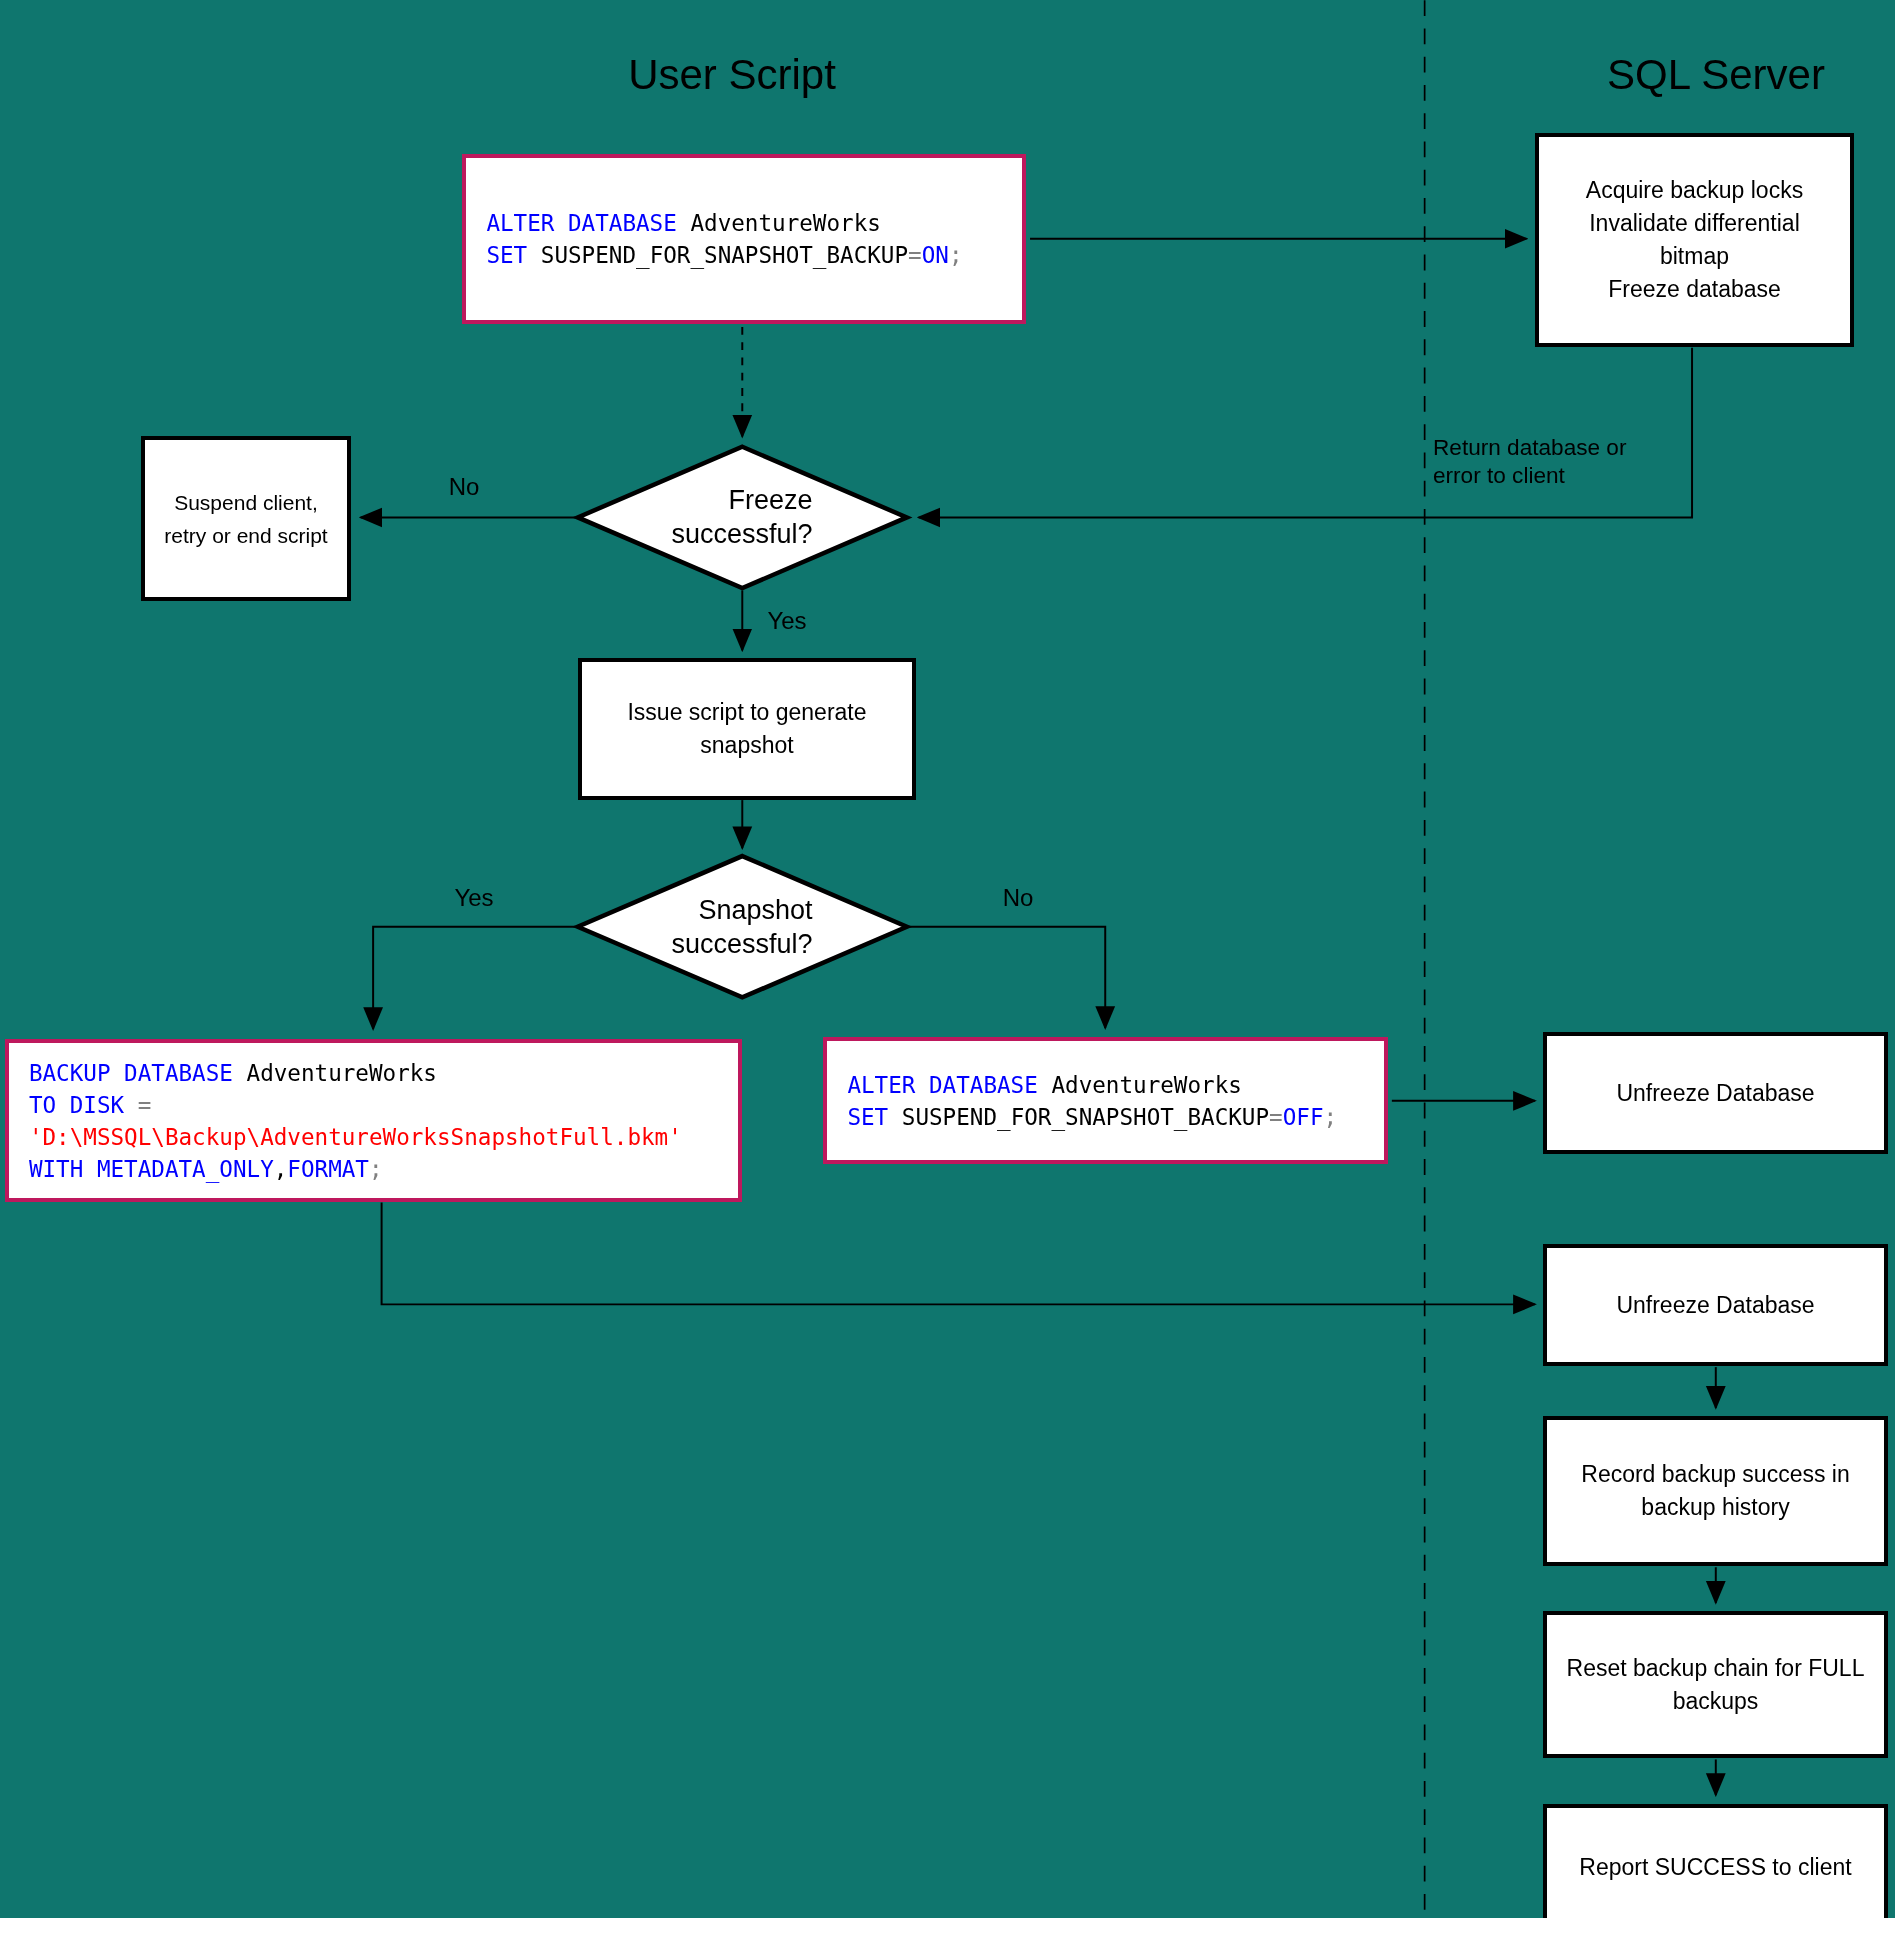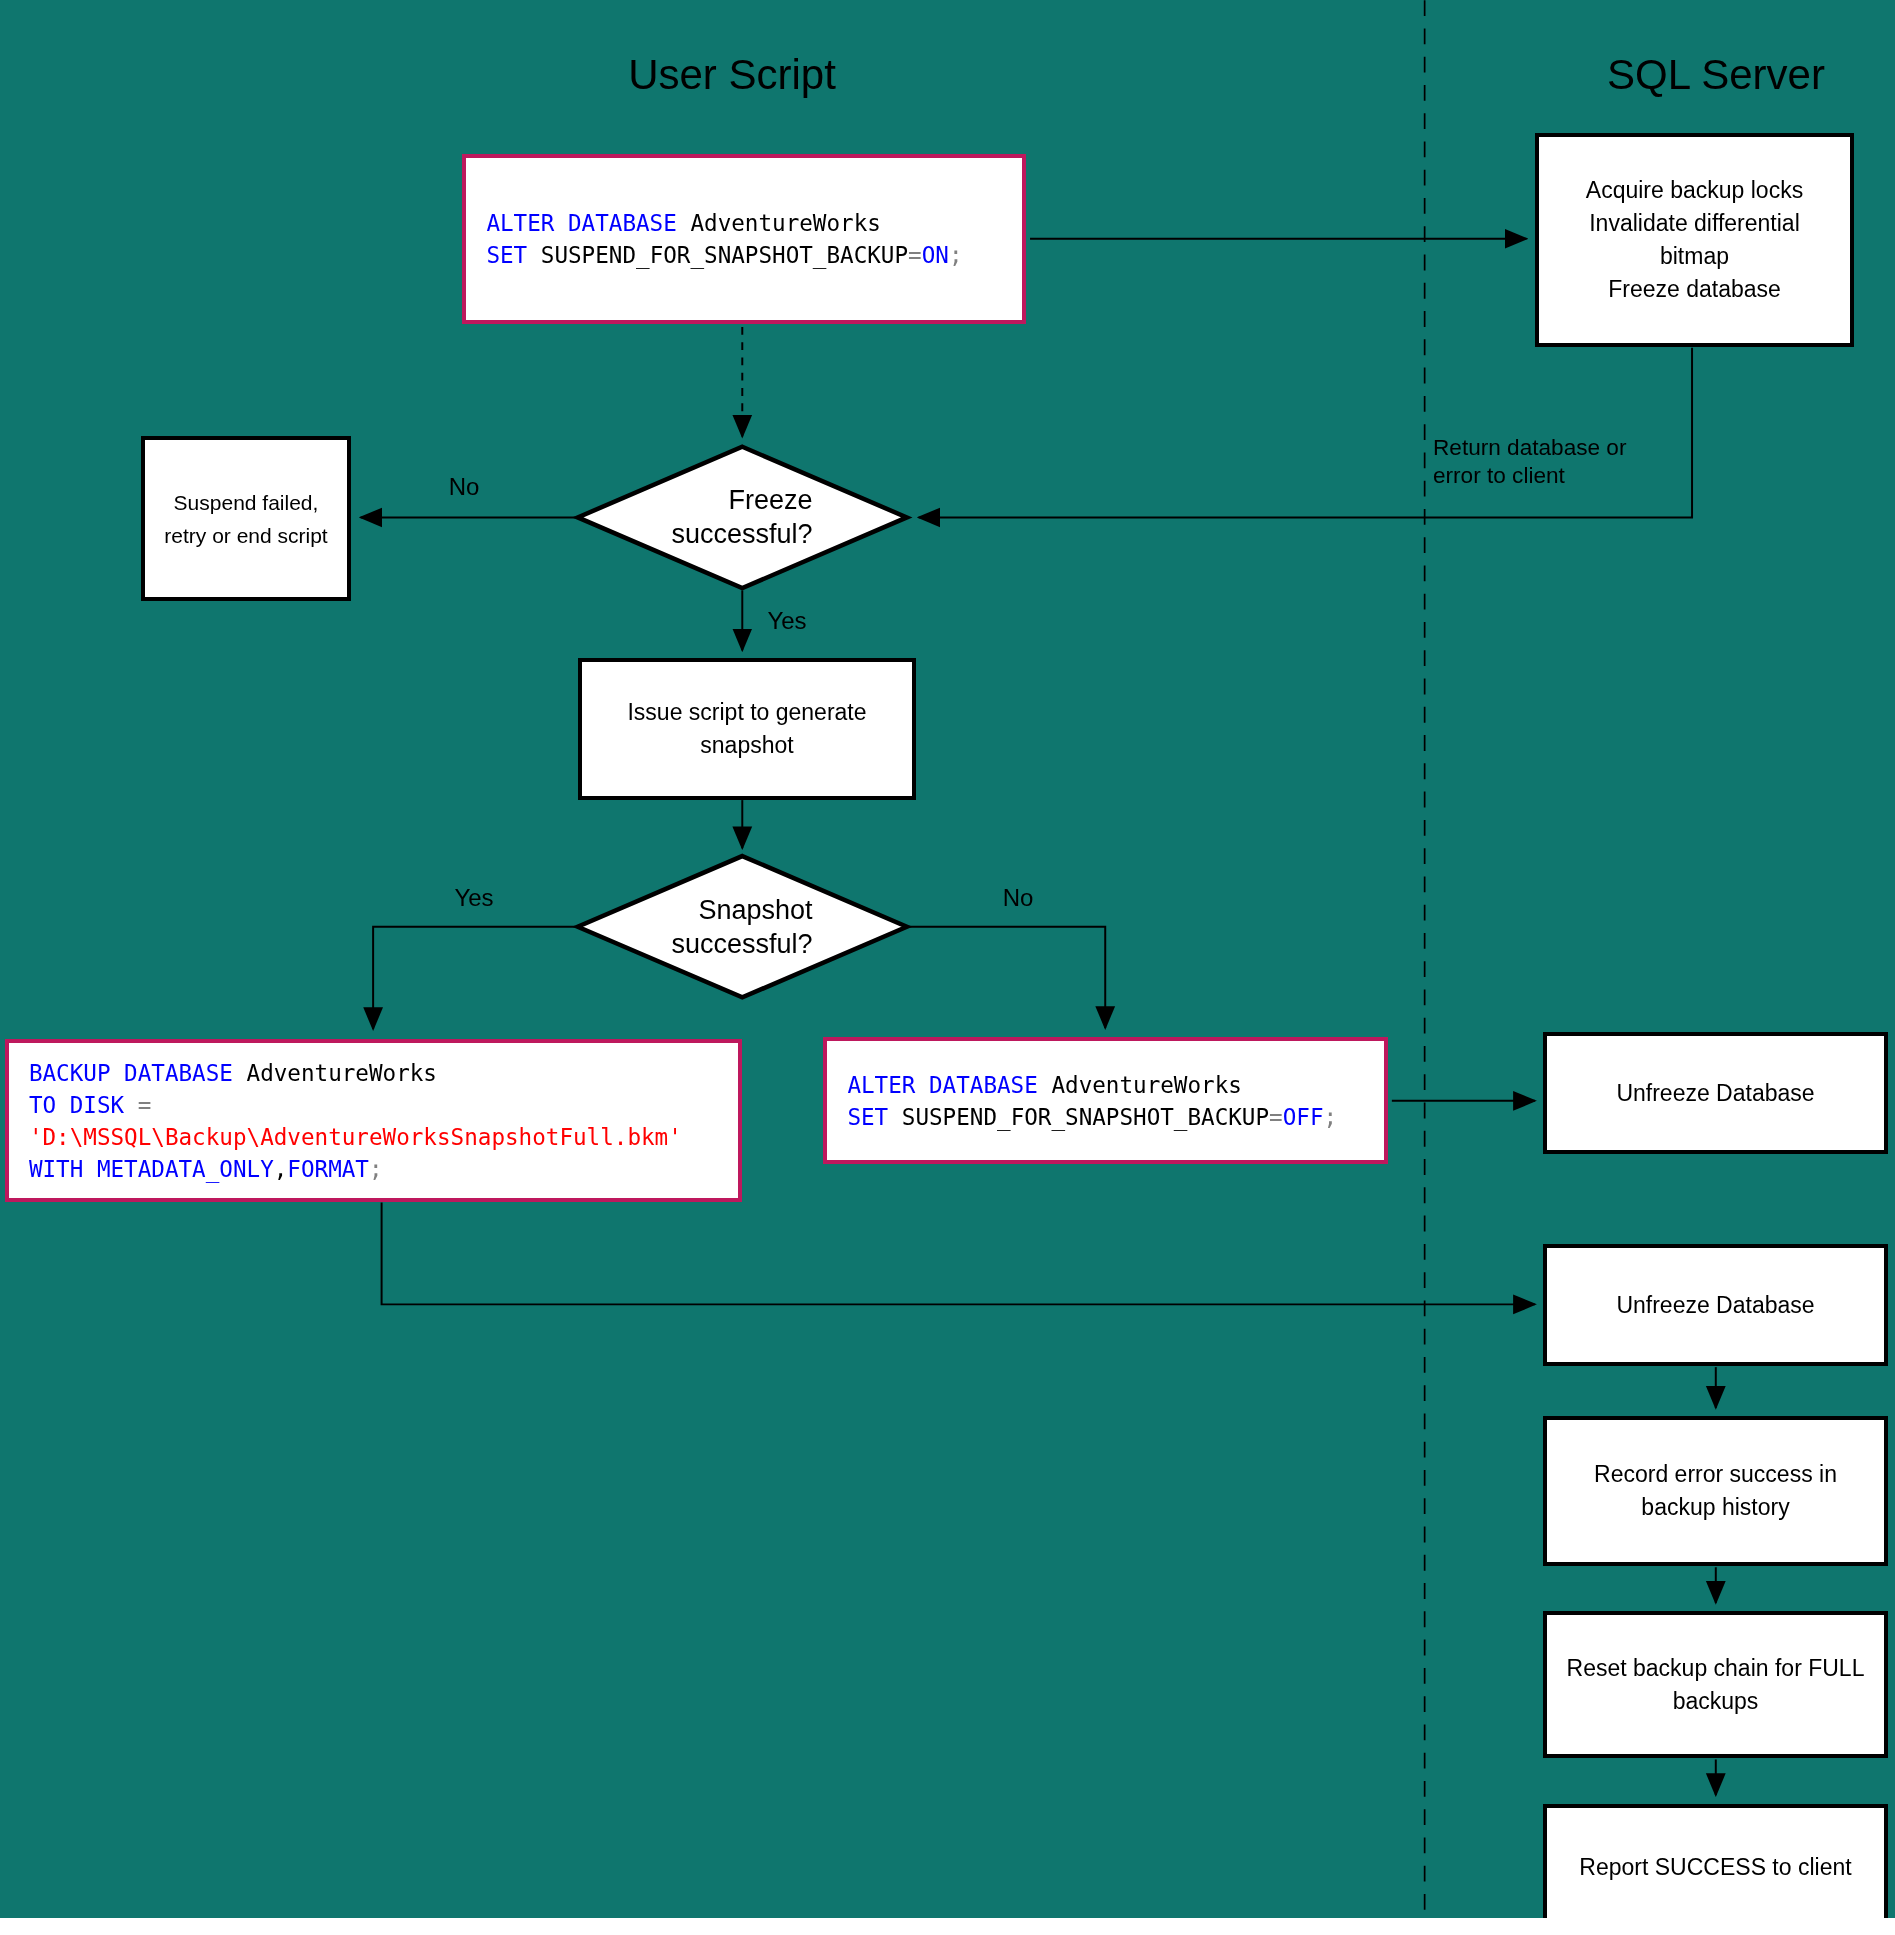--- a/index.html
+++ b/index.html
@@ -81,39 +81,39 @@
   <div class="code-box" style="left:823px; top:1037px; width:565px; height:127px;"><div><span style="color: rgb(0, 0, 255);">ALTER DATABASE</span><span style="color: rgb(0, 0, 0);"> AdventureWorks</span></div><div><span style="color: rgb(0, 0, 255);">SET</span><span style="color: rgb(0, 0, 0);"> SUSPEND_FOR_SNAPSHOT_BACKUP</span><span style="color: rgb(128, 128, 128);">=</span><span style="color: rgb(0, 0, 255);">OFF</span><span style="color: rgb(128, 128, 128);">;</span></div></div>
 
   <div class="box" style="left:1535px; top:133px; width:319px; height:214px;">
     <div>Acquire backup locks</div>
     <div>Invalidate differential</div>
     <div>bitmap</div>
     <div>Freeze database</div>
   </div>
 
   <div class="box small-text" style="left:141px; top:436px; width:210px; height:165px;">
-    <div>Suspend failed,</div>
+    <div>Suspend client,</div>
     <div>retry or end script</div>
   </div>
 
   <div class="box" style="left:578px; top:658px; width:338px; height:142px;">
     <div>Issue script to generate</div>
     <div>snapshot</div>
   </div>
 
   <div class="box" style="left:1543px; top:1032px; width:345px; height:122px;">
     <div>Unfreeze Database</div>
   </div>
 
   <div class="box" style="left:1543px; top:1244px; width:345px; height:122px;">
     <div>Unfreeze Database</div>
   </div>
 
   <div class="box" style="left:1543px; top:1416px; width:345px; height:150px;">
-    <div>Record error success in</div>
+    <div>Record backup success in</div>
     <div>backup history</div>
   </div>
 
   <div class="box" style="left:1543px; top:1611px; width:345px; height:147px;">
     <div>Reset backup chain for FULL</div>
     <div>backups</div>
   </div>
 
   <div class="box" style="left:1543px; top:1804px; width:345px; height:127px;">
     <div>Report SUCCESS to client</div>

